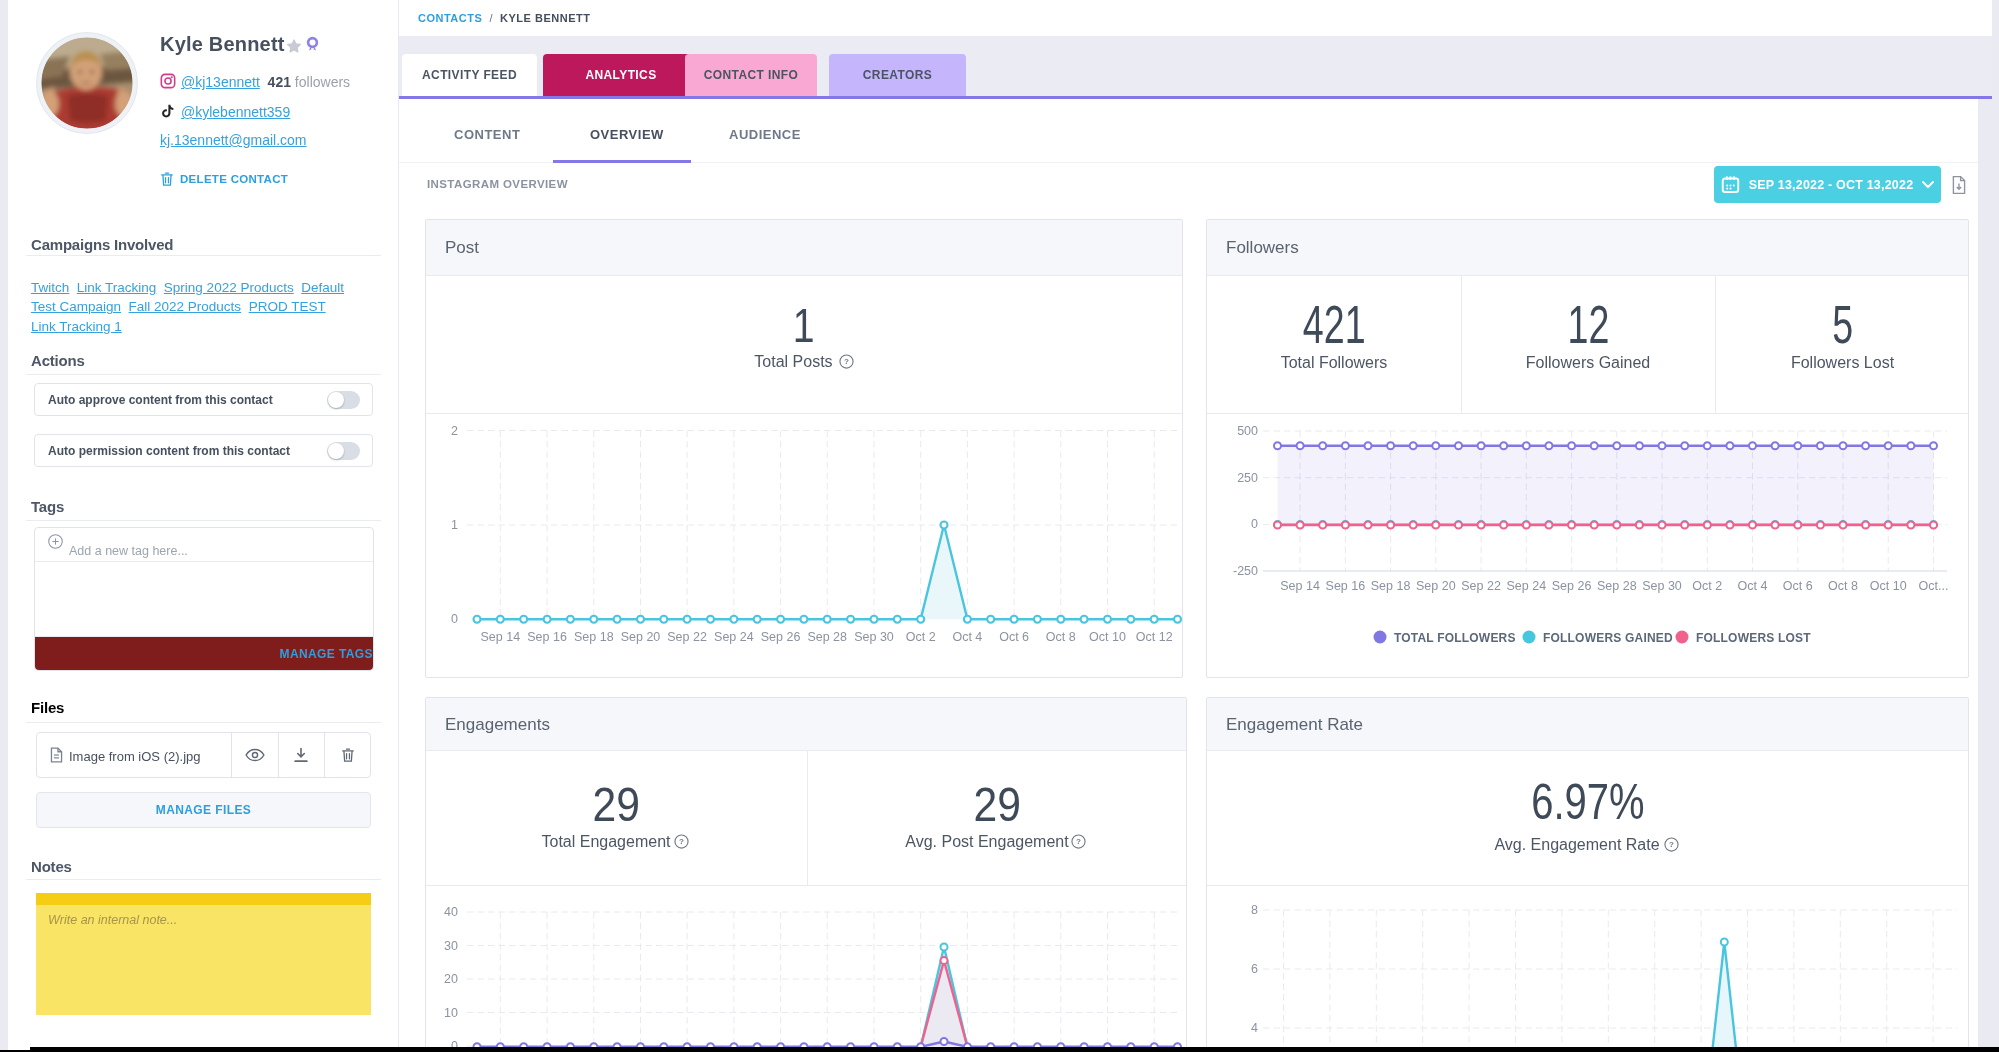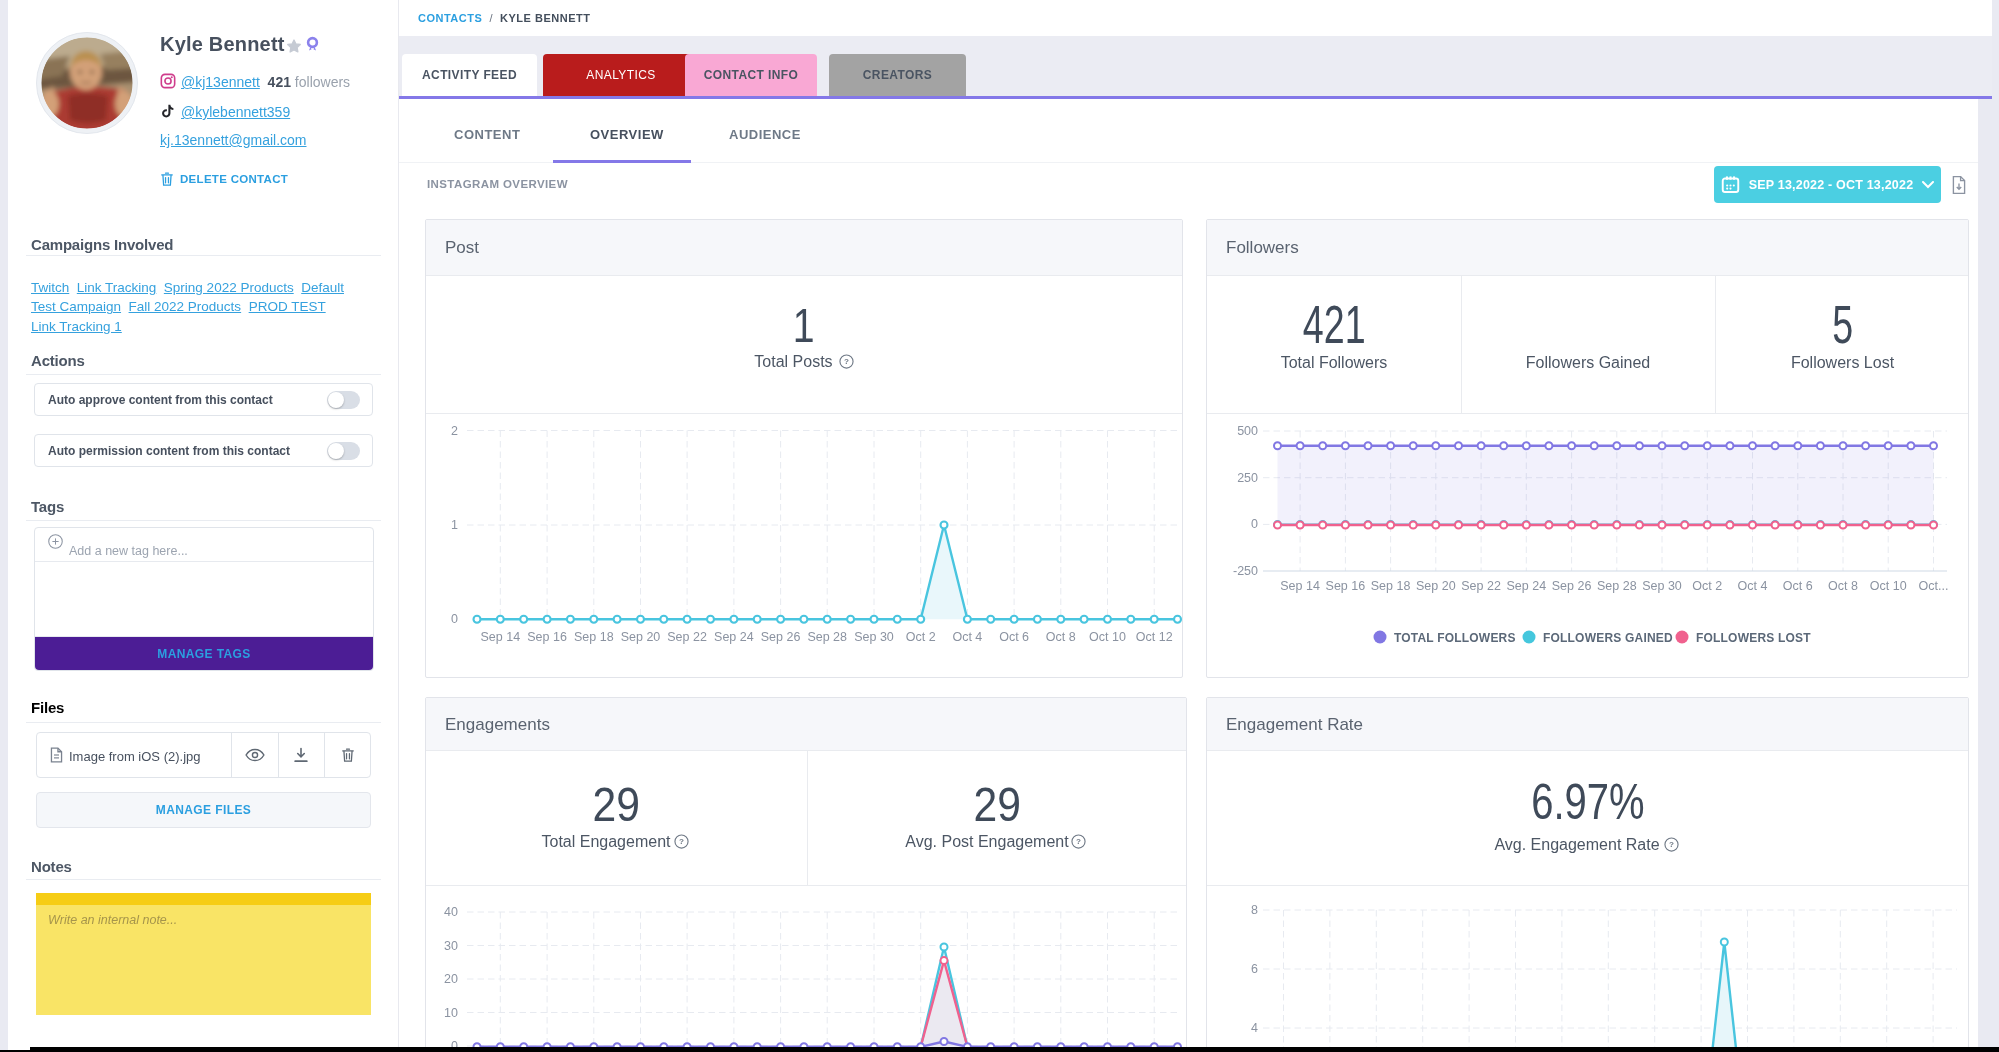--- a/index.html
+++ b/index.html
@@ -73,21 +73,21 @@
 <div class="abs" style="left:31px;top:498px;font-size:15px;font-weight:bold;color:#4d5765;letter-spacing:-0.2px">Tags</div>
 <div class="abs" style="left:26px;top:520px;width:355px;height:1px;background:#e9ecf1"></div>
 <div class="abs" style="left:34px;top:527px;width:340px;height:144px;border:1px solid #e0e4ea;border-radius:4px;background:#fff"></div>
 <svg width="15" height="15" viewBox="0 0 24 24" style="position:absolute;left:48px;top:534px">
     <circle cx="12" cy="12" r="10.8" fill="none" stroke="#8d95a3" stroke-width="1.7"></circle>
     <line x1="12" y1="7" x2="12" y2="17" stroke="#8d95a3" stroke-width="1.7"></line>
     <line x1="7" y1="12" x2="17" y2="12" stroke="#8d95a3" stroke-width="1.7"></line>
   </svg>
 <div class="abs" style="left:69px;top:544px;font-size:12.5px;color:#9ca4b0">Add a new tag here...</div>
 <div class="abs" style="left:35px;top:561px;width:338px;height:1px;background:#e7eaef"></div>
-<div class="abs" style="left:35px;top:636px;width:338px;height:34px;background:#4c1d95;border-top:1px solid #e7eaef;border-radius:0 0 4px 4px;text-align:center;line-height:34px;font-size:12px;font-weight:bold;letter-spacing:0.4px;color:#2b9fe0">MANAGE TAGS</div>
+<div class="abs" style="left:35px;top:636px;width:338px;height:34px;background:#7f1d1d;border-top:1px solid #e7eaef;border-radius:0 0 4px 4px;text-align:right;line-height:34px;font-size:12px;font-weight:bold;letter-spacing:0.4px;color:#2b9fe0">MANAGE TAGS</div>
 <div class="abs" style="left:31px;top:699px;font-size:15px;font-weight:bold;color:#000000;letter-spacing:-0.2px">Files</div>
 <div class="abs" style="left:26px;top:722px;width:355px;height:1px;background:#e9ecf1"></div>
 <div class="abs" style="left:36px;top:732px;width:335px;height:46px;border:1px solid #e0e4ea;border-radius:4px"></div>
 <svg width="13" height="16" viewBox="0 0 18 22" style="position:absolute;left:50px;top:747px">
     <path d="M2 1.5h9l5 5v14H2z" fill="none" stroke="#7a828f" stroke-width="1.8"></path>
     <path d="M11 1.5v5h5" fill="none" stroke="#7a828f" stroke-width="1.8"></path>
     <line x1="5.5" y1="11" x2="12.5" y2="11" stroke="#7a828f" stroke-width="1.6"></line>
     <line x1="5.5" y1="15" x2="12.5" y2="15" stroke="#7a828f" stroke-width="1.6"></line>
   </svg>
 <div class="abs" style="left:69px;top:749px;font-size:13px;color:#47505e">Image from iOS (2).jpg</div>
@@ -107,23 +107,23 @@
   </svg>
 <div class="abs" style="left:36px;top:792px;width:335px;height:36px;background:#f5f7fa;border:1px solid #e3e6ec;border-radius:4px;text-align:center;line-height:34px;font-size:12px;font-weight:bold;letter-spacing:0.4px;color:#2b9fe0">MANAGE FILES</div>
 <div class="abs" style="left:31px;top:858px;font-size:15px;font-weight:bold;color:#4d5765;letter-spacing:-0.2px">Notes</div>
 <div class="abs" style="left:26px;top:879px;width:355px;height:1px;background:#e9ecf1"></div>
 <div class="abs" style="left:36px;top:893px;width:335px;height:122px;background:#f9e466"></div>
 <div class="abs" style="left:36px;top:893px;width:335px;height:12px;background:#f6cd15"></div>
 <div class="abs" style="left:48px;top:913px;font-size:12.5px;font-style:italic;color:#a6954b">Write an internal note...</div>
 <div class="abs" style="left:418px;top:12px;font-size:11px;font-weight:bold;letter-spacing:0.5px"><span style="color:#2b9fe0">CONTACTS</span><span style="color:#6a7380;font-weight:normal">&nbsp;&nbsp;/&nbsp;&nbsp;</span><span style="color:#434e5c">KYLE BENNETT</span></div>
 <div class="abs" style="left:399px;top:36px;width:1593px;height:60px;background:#ebecf3"></div>
 <div class="abs" style="left:402px;top:54px;width:135px;height:42px;background:#fff;border-radius:4px 4px 0 0;text-align:center;line-height:42px;font-size:12px;font-weight:bold;letter-spacing:0.4px;color:#4a5462">ACTIVITY FEED</div>
-<div class="abs" style="left:543px;top:54px;width:156px;height:42px;background:#b91c1c;border-radius:4px 4px 0 0;text-align:center;line-height:42px;font-size:12px;font-weight:normal;letter-spacing:0.4px;color:#fff">ANALYTICS</div>
+<div class="abs" style="left:543px;top:54px;width:156px;height:42px;background:#be185d;border-radius:4px 4px 0 0;text-align:center;line-height:42px;font-size:12px;font-weight:bold;letter-spacing:0.4px;color:#fff">ANALYTICS</div>
 <div class="abs" style="left:685px;top:54px;width:132px;height:42px;background:#f9a8d4;border-radius:4px 4px 0 0;text-align:center;line-height:42px;font-size:12px;font-weight:bold;letter-spacing:0.4px;color:#4a5462">CONTACT INFO</div>
-<div class="abs" style="left:829px;top:54px;width:137px;height:42px;background:#a3a3a3;border-radius:4px 4px 0 0;text-align:center;line-height:42px;font-size:12px;font-weight:bold;letter-spacing:0.4px;color:#4a5462">CREATORS</div>
+<div class="abs" style="left:829px;top:54px;width:137px;height:42px;background:#c4b5fd;border-radius:4px 4px 0 0;text-align:center;line-height:42px;font-size:12px;font-weight:bold;letter-spacing:0.4px;color:#4a5462">CREATORS</div>
 <div class="abs" style="left:399px;top:96px;width:1593px;height:3px;background:#8478e8"></div>
 <div class="abs" style="left:399px;top:162px;width:1579px;height:1px;background:#f0f2f5"></div>
 <div class="abs" style="left:454px;top:127px;font-size:13px;font-weight:bold;letter-spacing:0.5px;color:#6e7987">CONTENT</div>
 <div class="abs" style="left:590px;top:127px;font-size:13px;font-weight:bold;letter-spacing:0.5px;color:#47505e">OVERVIEW</div>
 <div class="abs" style="left:729px;top:127px;font-size:13px;font-weight:bold;letter-spacing:0.5px;color:#6e7987">AUDIENCE</div>
 <div class="abs" style="left:553px;top:160px;width:138px;height:3px;background:#8478e8"></div>
 <div class="abs" style="left:427px;top:178px;font-size:11.5px;font-weight:bold;letter-spacing:0.4px;color:#8b93a1">INSTAGRAM OVERVIEW</div>
 <div class="abs" style="left:1714px;top:166px;width:227px;height:37px;background:#4bcfe2;border-radius:4px;color:#fff;display:flex;align-items:center;justify-content:center;gap:9px">
     <span style="display:inline-flex">
       <svg width="19" height="19" viewBox="0 0 24 24">
@@ -225,20 +225,21 @@
       <text x="680.5" y="227.0" text-anchor="middle" font-size="12.5" fill="#8b93a1" font-family="Liberation Sans, sans-serif">Oct 10</text>
       <text x="727.2" y="227.0" text-anchor="middle" font-size="12.5" fill="#8b93a1" font-family="Liberation Sans, sans-serif">Oct 12</text>
     </svg>
   </div>
 <div class="card" style="left:1206px;top:219px;width:763px;height:459px">
     <div class="chead" style="height:56px;line-height:56px;padding-left:19px">Followers</div>
     <div class="abs" style="left:0;top:56px;width:100%;height:138px;border-bottom:1px solid #e9ebef"></div>
     <div class="abs" style="left:254px;top:56px;width:1px;height:138px;background:#e9ebef"></div>
     <div class="abs" style="left:508px;top:56px;width:1px;height:138px;background:#e9ebef"></div>
     <div class="abs" style="left:0px;top:78px;width:254px;text-align:center;font-size:53px;line-height:54px"><span class="num" style="transform:scaleX(0.71)">421</span></div>
+    <div class="abs" style="left:254px;top:78px;width:254px;text-align:center;font-size:53px;line-height:54px"><span class="num" style="transform:scaleX(0.71)">12</span></div>
     <div class="abs" style="left:508px;top:78px;width:255px;text-align:center;font-size:53px;line-height:54px"><span class="num" style="transform:scaleX(0.71)">5</span></div>
     <div class="abs" style="left:0px;top:134px;width:254px;text-align:center"><span class="statlab">Total Followers</span></div>
     <div class="abs" style="left:254px;top:134px;width:254px;text-align:center"><span class="statlab">Followers Gained</span></div>
     <div class="abs" style="left:508px;top:134px;width:255px;text-align:center"><span class="statlab">Followers Lost</span></div>
     <svg width="762" height="264" style="position:absolute;left:0px;top:194px;overflow:hidden">
       <line x1="93.1" y1="17.0" x2="93.1" y2="157.0" stroke="#e7eaf0" stroke-width="1" stroke-dasharray="6.5 4"></line>
       <line x1="138.4" y1="17.0" x2="138.4" y2="157.0" stroke="#e7eaf0" stroke-width="1" stroke-dasharray="6.5 4"></line>
       <line x1="183.6" y1="17.0" x2="183.6" y2="157.0" stroke="#e7eaf0" stroke-width="1" stroke-dasharray="6.5 4"></line>
       <line x1="228.8" y1="17.0" x2="228.8" y2="157.0" stroke="#e7eaf0" stroke-width="1" stroke-dasharray="6.5 4"></line>
       <line x1="274.1" y1="17.0" x2="274.1" y2="157.0" stroke="#e7eaf0" stroke-width="1" stroke-dasharray="6.5 4"></line>

